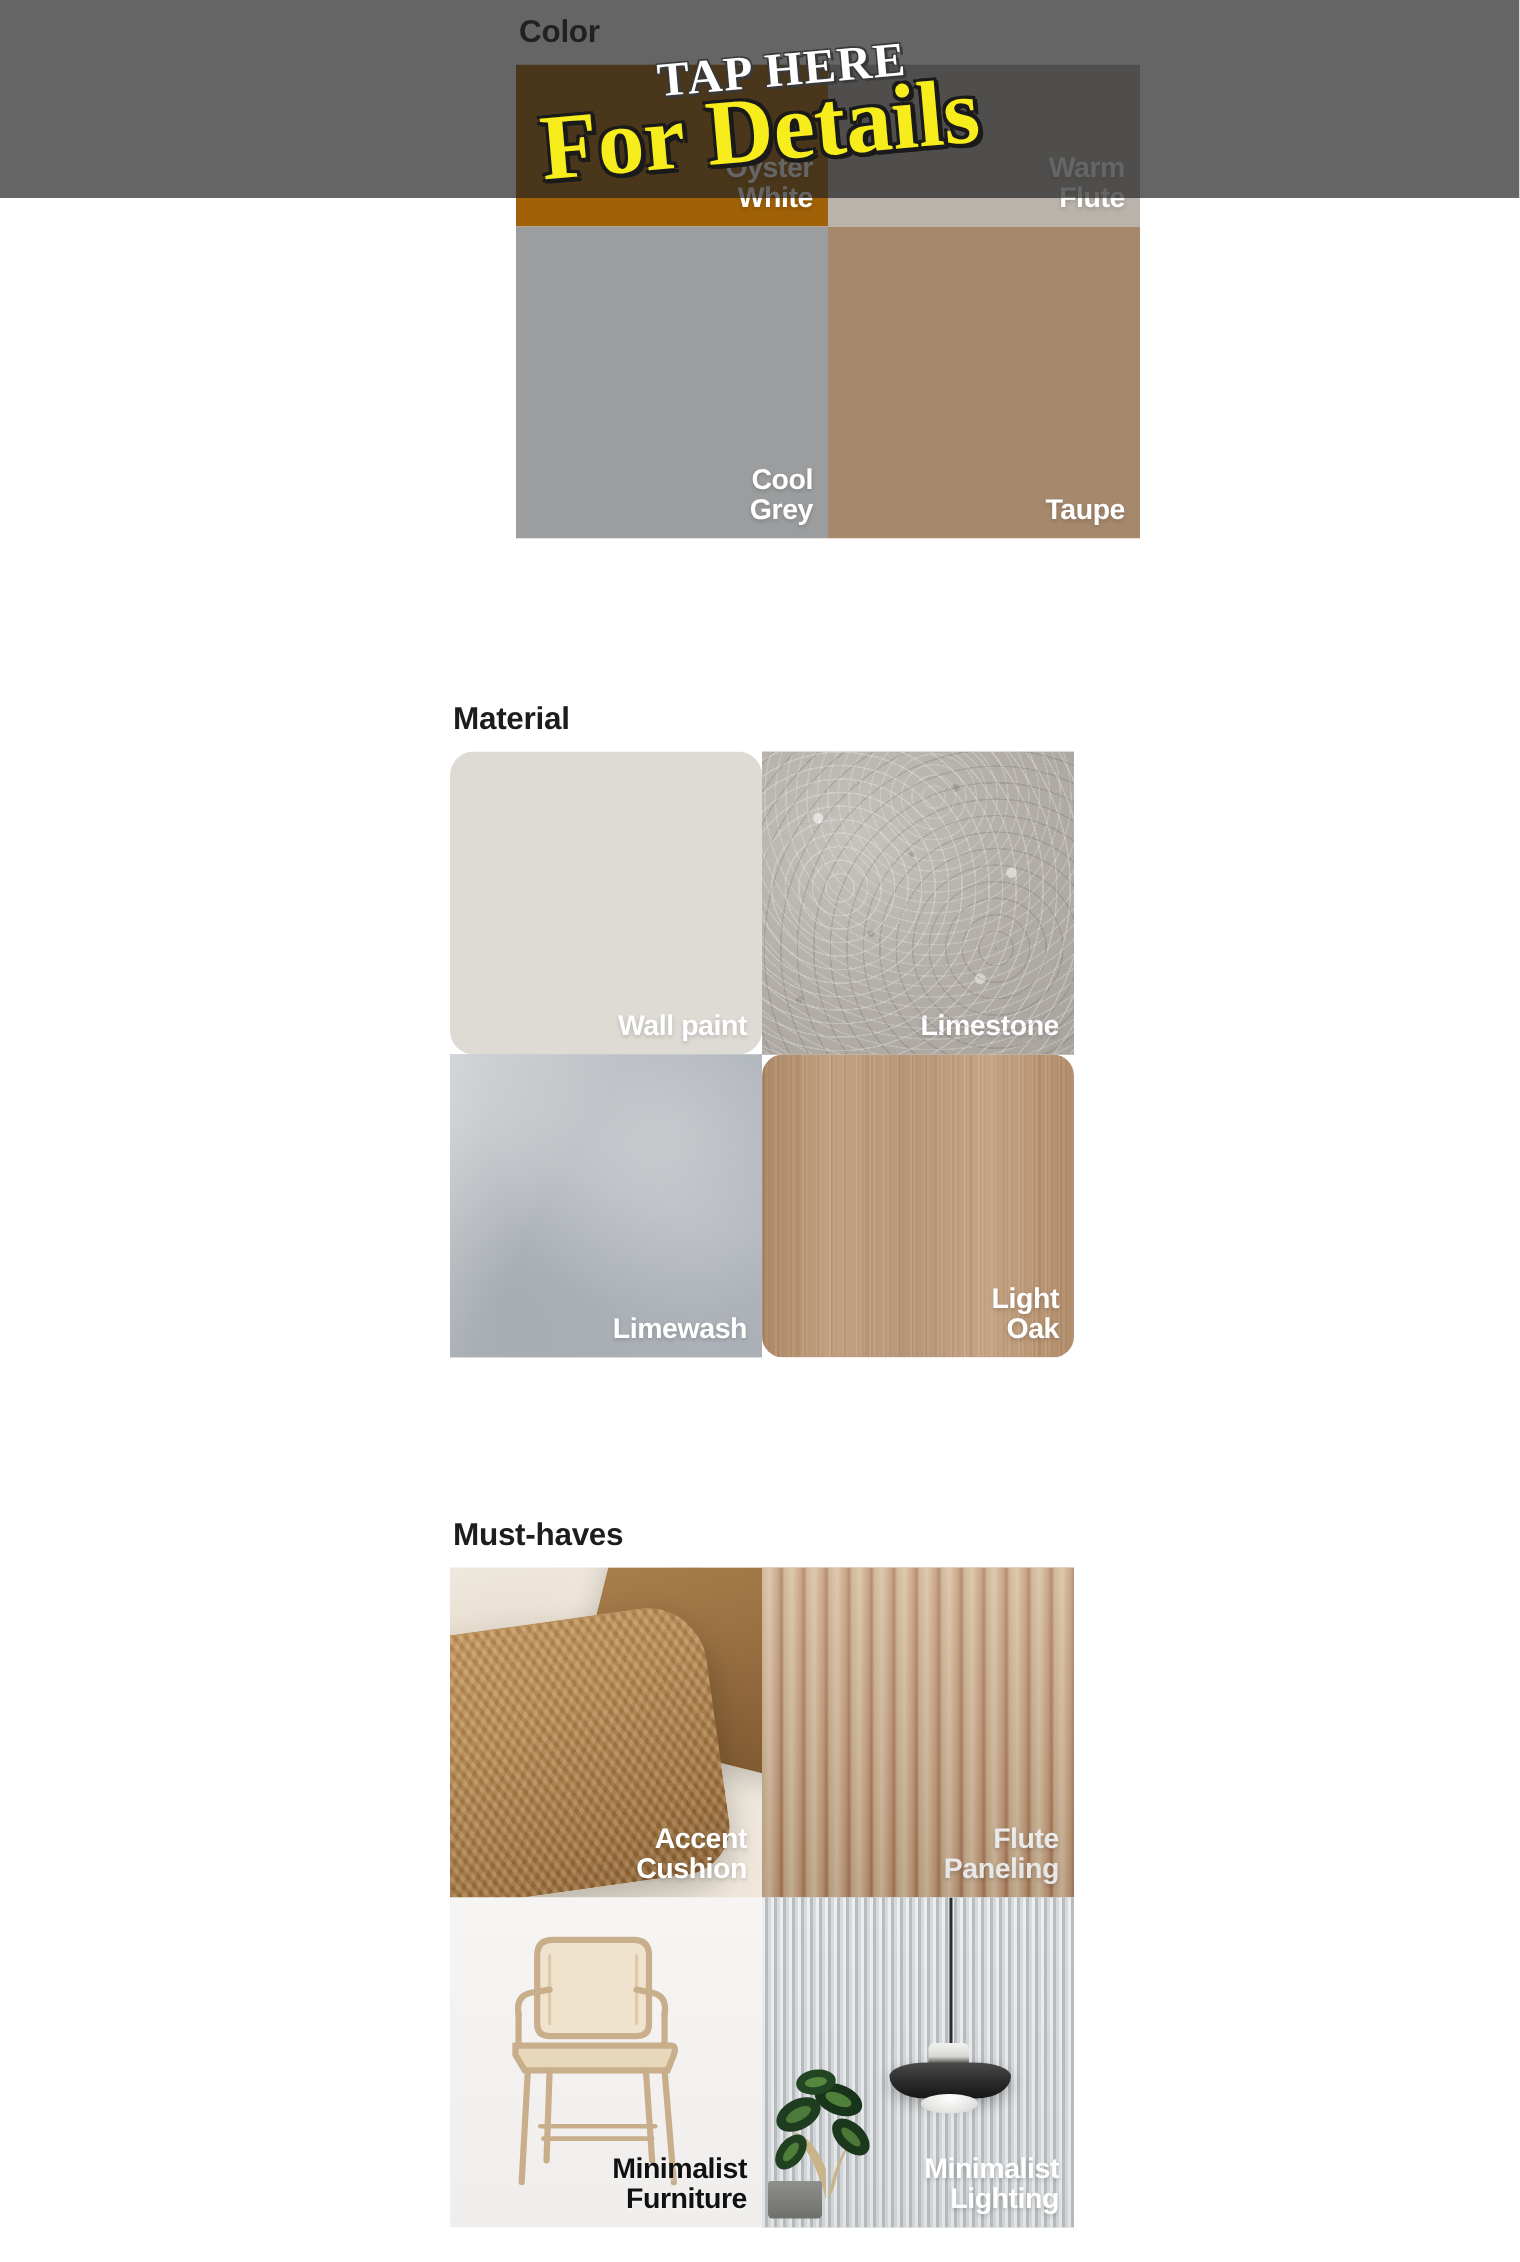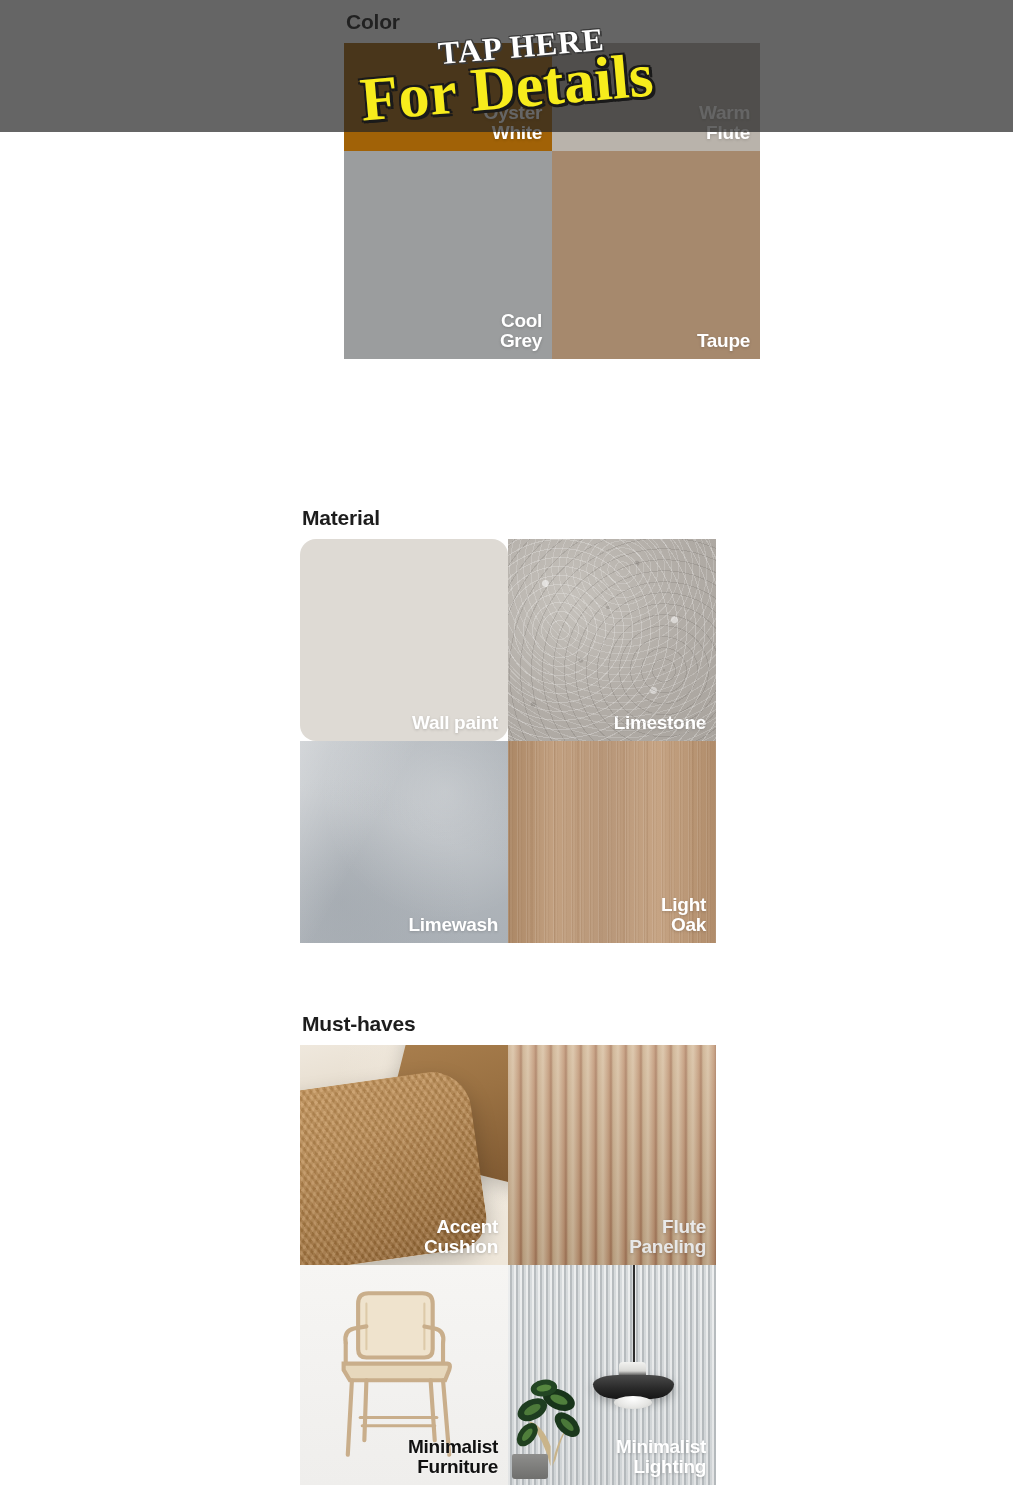--- a/index.html
+++ b/index.html
@@ -120,20 +120,21 @@
         rgba(255,255,255,.10) 0px, rgba(255,255,255,.10) 1px,
         rgba(120,86,56,.10) 1px, rgba(120,86,56,.10) 2px,
         rgba(255,255,255,.04) 2px, rgba(255,255,255,.04) 4px,
         rgba(120,86,56,.06) 4px, rgba(120,86,56,.06) 5px,
         transparent 5px, transparent 9px),
       repeating-linear-gradient(90deg,
         rgba(150,110,75,.16) 0px, rgba(150,110,75,.16) 2px,
         transparent 2px, transparent 23px),
       linear-gradient(90deg, #ab8765 0%, #c2a080 22%, #b89779 48%, #c6a484 72%, #b08c6a 100%);
     background-color: #be9c7c;
+    border-radius: 14px;
   }
 
   
   .mh-cushion {
     background:
       radial-gradient(ellipse at 78% 22%, #f3ece1 0%, rgba(243,236,225,0) 55%),
       linear-gradient(165deg, #efe8dd 0%, #e8dfd1 18%, #e8dfd1 22%, rgba(232,223,209,0) 30%),
       linear-gradient(180deg, #f1ebe2 0%, #efe7da 100%);
     background-color: #eee7dc;
   }
@@ -307,21 +308,21 @@
 Grey</div>
       </div>
 
       <div class="cell sw-taupe">
         <div class="cell-label">Taupe</div>
       </div>
 
     </div>
   </div>
 
-  <div class="section" style="top:506px;">
+  <div class="section" style="top:468px;">
     <div class="section-title">Material</div>
     <div class="grid material-grid">
 
       <div class="cell mt-wallpaint">
         <div class="cell-label">Wall paint</div>
       </div>
 
       <div class="cell mt-limestone">
         <div class="cell-label">Limestone</div>
       </div>

